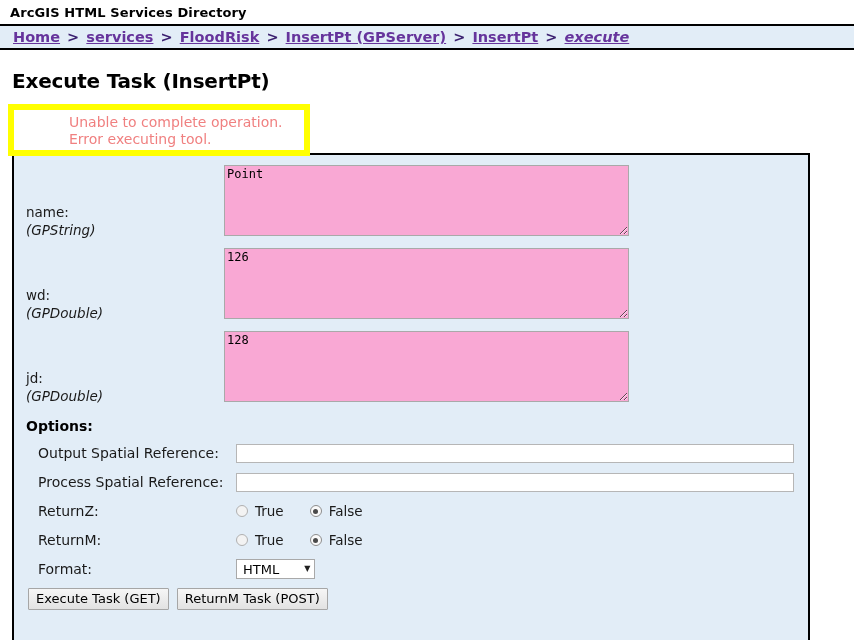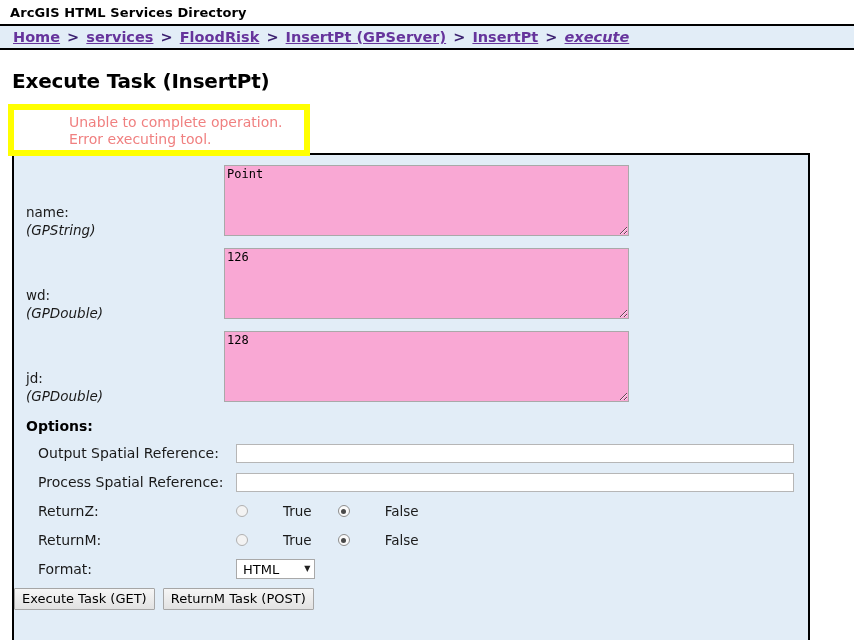--- a/index.html
+++ b/index.html
@@ -165,21 +165,20 @@
     font-size: 12px;
     padding: 1px 3px;
   }
 
   .radio-group { display: flex; align-items: center; }
   .radio-item {
     display: flex;
     align-items: center;
     margin-right: 26px;
     cursor: pointer;
-    gap: 28px;
   }
   .radio-dot {
     width: 12px;
     height: 12px;
     border-radius: 50%;
     border: 1px solid #b0b0b0;
     background: #f3f3f3;
     box-sizing: border-box;
     margin-right: 7px;
     position: relative;
@@ -216,20 +215,21 @@
   .select-box .caret {
     margin-left: 8px;
     font-size: 8px;
     line-height: 1;
     color: #202020;
   }
 
   .button-row {
     display: flex;
     align-items: center;
+    padding-left: 14px;
     margin-top: 7px;
   }
   .btn {
     font-family: "DejaVu Sans", "Liberation Sans", sans-serif;
     font-size: 13px;
     color: #000000;
     background: linear-gradient(to bottom, #f6f6f6 0%, #ededed 45%, #e2e2e2 100%);
     border: 1px solid #a6a6a6;
     border-radius: 1px;
     padding: 2px 7px 3px 7px;

